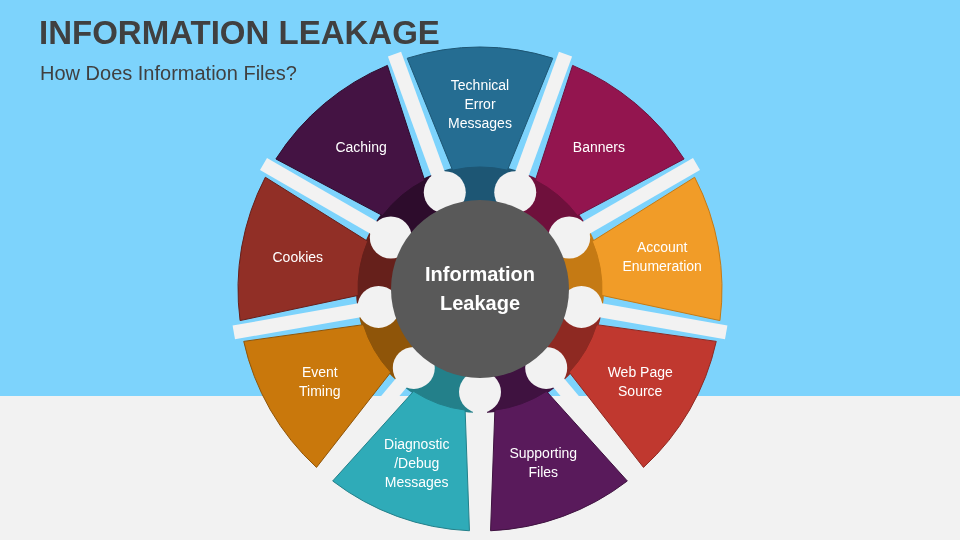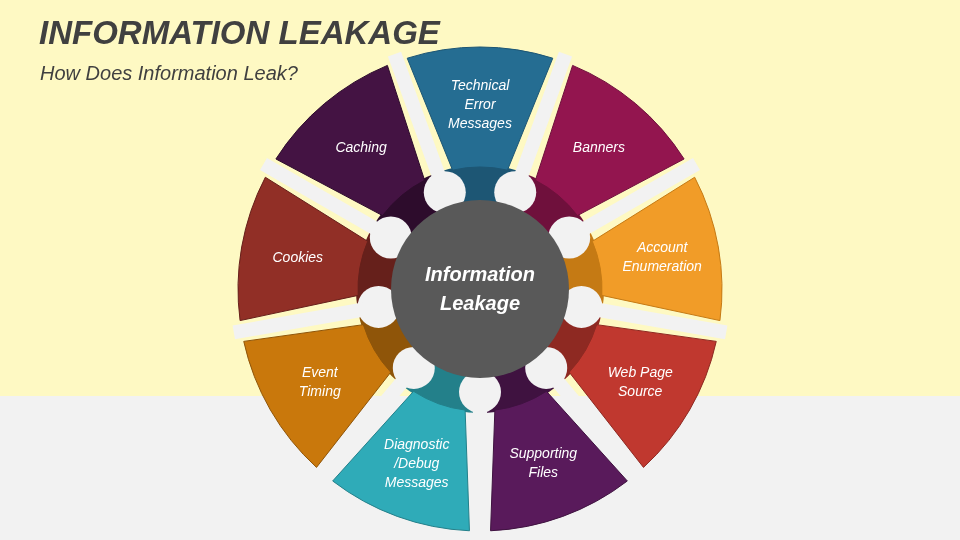--- a/index.html
+++ b/index.html
@@ -8,22 +8,21 @@
       width: 960px;
       height: 540px;
       overflow: hidden;
       background: #f2f2f2;
       font-family: "Liberation Sans", "DejaVu Sans", sans-serif;
     }
     .slide {
       position: relative;
       width: 960px;
       height: 396px;
-      background: #fef9c3;
-      font-style: italic;
+      background: #7dd3fc;
     }
     .title {
       position: absolute;
       left: 39px;
       top: 14px;
       font-size: 33px;
       font-weight: bold;
       color: #404040;
       letter-spacing: 0px;
       white-space: nowrap;
@@ -55,21 +54,21 @@
       font-weight: bold;
       fill: #ffffff;
       text-anchor: middle;
     }
   </style>
 </head>
 <body>
 
 <div class="slide">
   <div class="title">INFORMATION LEAKAGE</div>
-  <div class="subtitle">How Does Information Leak?</div>
+  <div class="subtitle">How Does Information Files?</div>
 
   <svg class="diagram" viewBox="0 0 960 540" xmlns="http://www.w3.org/2000/svg">
     <g id="segments-layer">
         <g>
           <path d="M437.58950222761706,172.47811502254734 A124,124 0 0 1 522.4104977723829,172.47811502254737 L507.3616114660535,213.82459033712735 A80,80 0 0 0 452.6383885339465,213.82459033712732 Z" fill="#1d5674"></path>
           <path d="M407.22919651996597,58.200497918929074 A242,242 0 0 1 552.7708034800341,58.2004979189291 L507.4440286299515,170.1268520962013 A122,122 0 0 0 452.5559713700485,170.1268520962013 Z" fill="#256d92" stroke="#1d5674" stroke-width="1"></path>
           <text class="seg-label"><tspan x="480" y="90">Technical</tspan><tspan x="480" y="109">Error</tspan><tspan x="480" y="128">Messages</tspan></text>
         </g>
         <g>
           <path d="M522.4104977723829,172.47811502254737 A124,124 0 0 1 587.3871500692704,227 L549.282032302755,249 A80,80 0 0 0 507.3616114660535,213.82459033712735 Z" fill="#6f103c"></path>

